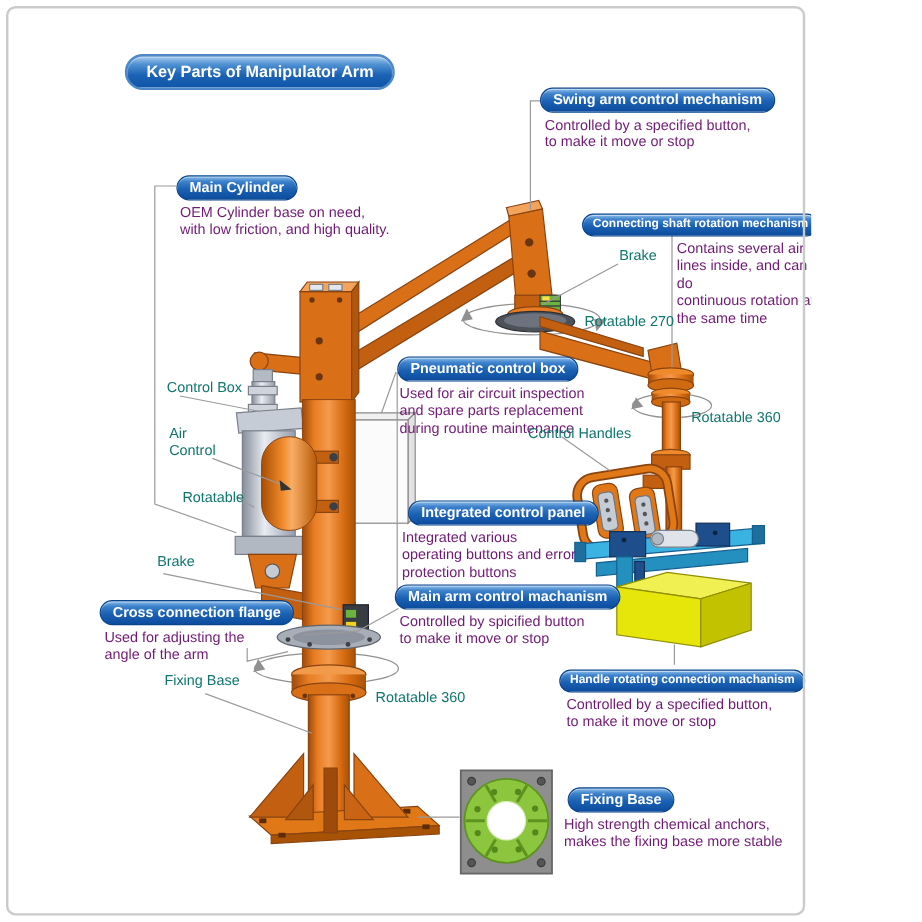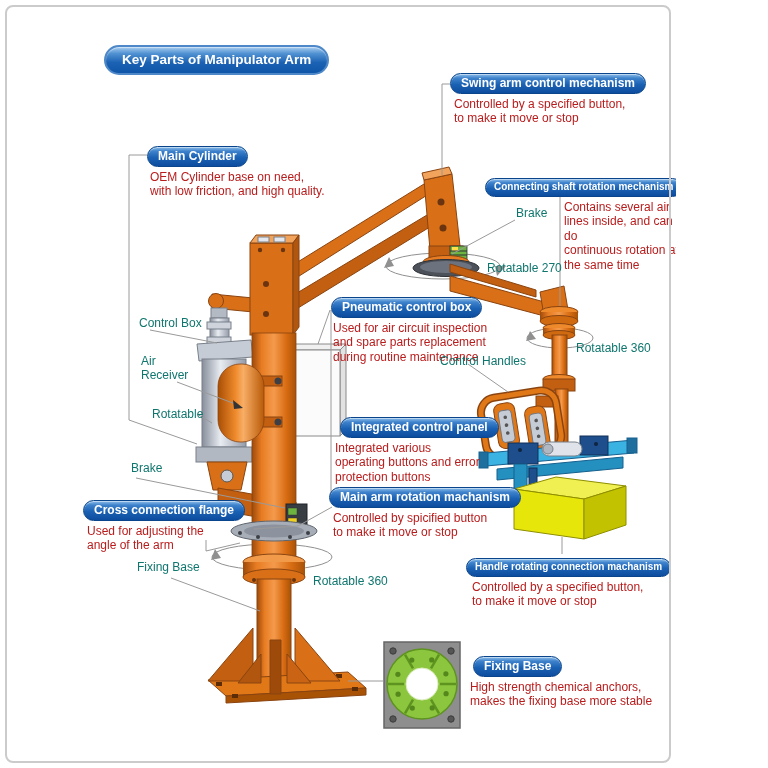--- a/index.html
+++ b/index.html
@@ -5,21 +5,21 @@
   *{margin:0;padding:0;box-sizing:border-box}
   html,body{width:768px;height:768px;background:#fff;font-family:"Liberation Sans",sans-serif}
   .canvas{position:relative;width:676px;height:768px;background:#fff;overflow:hidden}
   .frame{position:absolute;inset:5px;border:2px solid #cbcbcb;border-radius:8px;pointer-events:none}
   svg.art{position:absolute;left:0;top:0}
   .callout{position:absolute}
   .pill{display:inline-block;background:linear-gradient(180deg,#8fc0ea 0%,#3e82cc 22%,#1b62b4 55%,#0d4c9e 100%);
         border:1px solid #0a458c;border-radius:12px;color:#fff;font-weight:bold;font-size:12px;line-height:1;
         padding:3px 10px 4px;white-space:nowrap;box-shadow:inset 0 1px 0 rgba(255,255,255,.45)}
   .pill.sm{font-size:10px;padding:3px 8px 4px}
-  .desc{font-size:12px;line-height:1.2;color:#b91c1c;white-space:pre-line;margin-top:3px}
+  .desc{font-size:12px;line-height:1.2;color:#701a75;white-space:pre-line;margin-top:3px}
   .plabel{position:absolute;font-size:12px;color:#0f766e;white-space:pre-line;line-height:1.15}
   .title-pill{position:absolute;left:104px;top:45px;font-size:13.5px;font-weight:bold;color:#fff;
         background:linear-gradient(180deg,#a8cdf0 0%,#5192d2 25%,#1b62b4 60%,#0f55a8 100%);
         border:2px solid #4e88c8;border-radius:15px;padding:5px 16px 6px;white-space:nowrap;
         box-shadow:inset 0 1px 1px rgba(255,255,255,.5)}
 </style>
 </head>
 <body>
 
 <div class="canvas">
@@ -310,21 +310,21 @@
 protection buttons</div>
 </div>
 
 <div class="callout" style="left:83px;top:500px">
   <span class="pill">Cross connection flange</span>
   <div class="desc" style="margin-left:4px">Used for adjusting the
 angle of the arm</div>
 </div>
 
 <div class="callout" style="left:329px;top:487px">
-  <span class="pill">Main arm rotation machanism</span>
+  <span class="pill">Main arm control machanism</span>
   <div class="desc" style="margin-left:4px">Controlled by spicified button
 to make it move or stop</div>
 </div>
 
 <div class="callout" style="left:466px;top:556px">
   <span class="pill sm">Handle rotating connection machanism</span>
   <div class="desc" style="margin-left:6px">Controlled by a specified button,
 to make it move or stop</div>
 </div>
 
@@ -333,20 +333,20 @@
   <div class="desc" style="margin-left:-3px">High strength chemical anchors,
 makes the fixing base more stable</div>
 </div>
 
 <div class="plabel" style="left:516px;top:207px">Brake</div>
 <div class="plabel" style="left:487px;top:262px">Rotatable 270</div>
 <div class="plabel" style="left:576px;top:342px">Rotatable 360</div>
 <div class="plabel" style="left:440px;top:355px">Control Handles</div>
 <div class="plabel" style="left:139px;top:317px">Control Box</div>
 <div class="plabel" style="left:141px;top:355px">Air
-Receiver</div>
+Control</div>
 <div class="plabel" style="left:152px;top:408px">Rotatable</div>
 <div class="plabel" style="left:131px;top:462px">Brake</div>
 <div class="plabel" style="left:137px;top:561px">Fixing Base</div>
 <div class="plabel" style="left:313px;top:575px">Rotatable 360</div>
 
 <div class="frame"></div>
 </div>
 
 </body></html>

